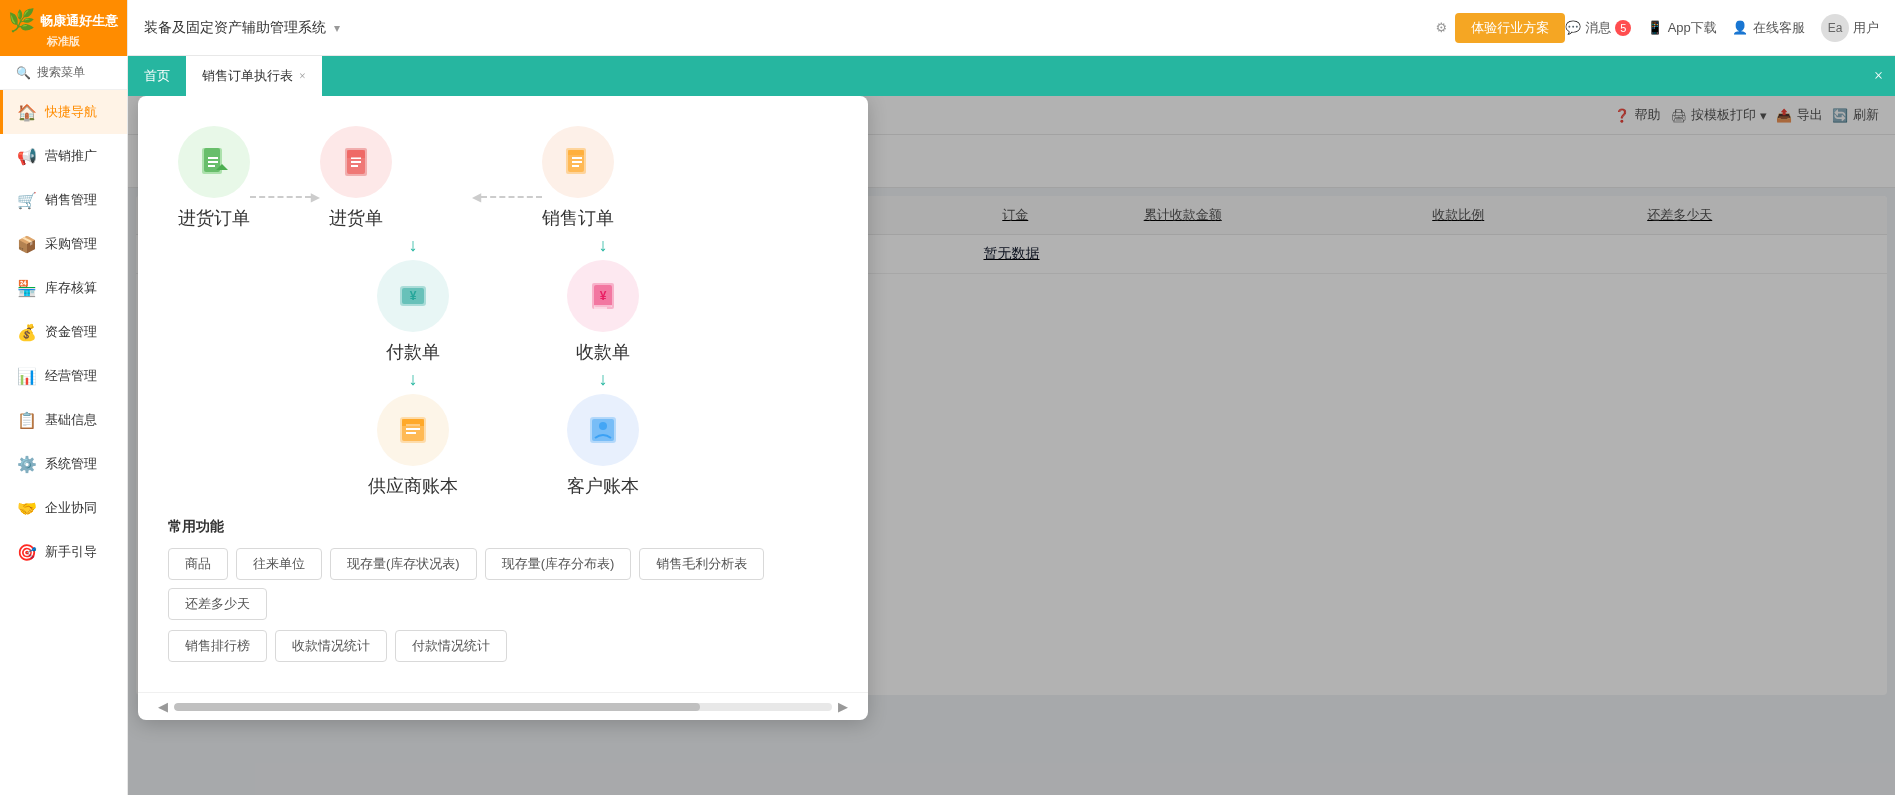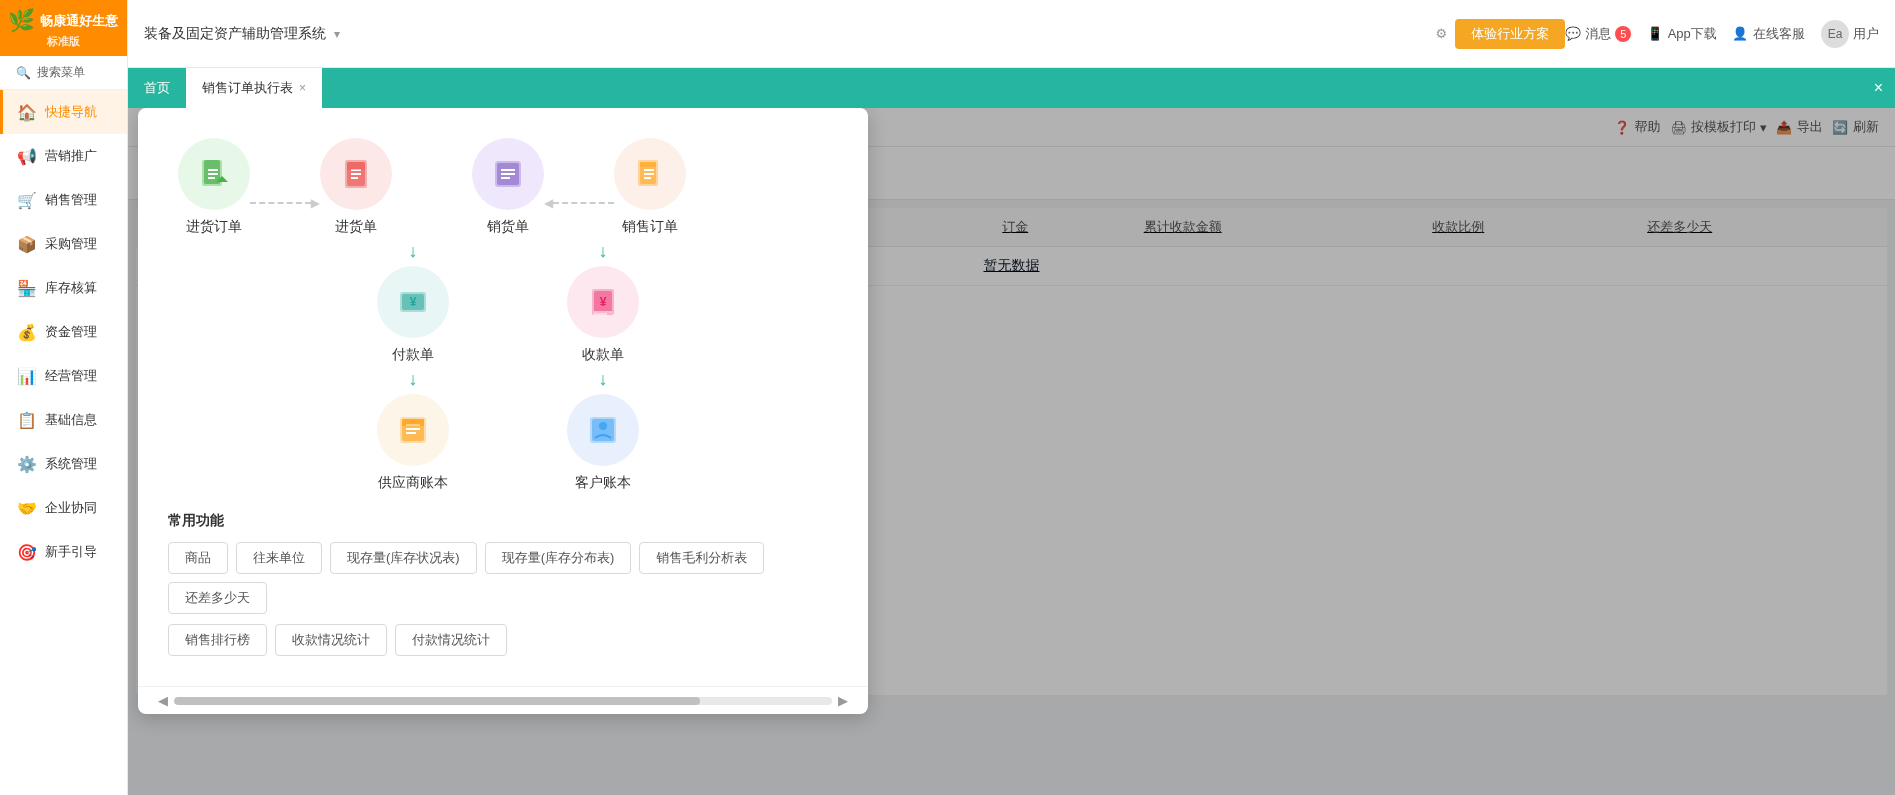--- a/index.html
+++ b/index.html
@@ -55,21 +55,21 @@
     
     .main {
       flex: 1;
       display: flex;
       flex-direction: column;
       overflow: hidden;
     }
 
     
     .top-header {
-      height: 68px;
+      height: 56px;
       background: #fff;
       display: flex;
       align-items: center;
       padding: 0 16px;
       border-bottom: 1px solid #e8e8e8;
       flex-shrink: 0;
     }
     .header-title {
       font-size: 14px;
       color: #333;
@@ -125,20 +125,21 @@
     }
 
     
     .tabs-bar {
       height: 40px;
       background: #26b6a0;
       display: flex;
       align-items: center;
       padding: 0 0;
       flex-shrink: 0;
+      font-family: Liberation Serif, serif;
     }
     .tab {
       height: 40px;
       display: flex;
       align-items: center;
       padding: 0 16px;
       cursor: pointer;
       font-size: 13px;
       color: white;
       position: relative;
@@ -322,21 +323,21 @@
       height: 72px;
       border-radius: 50%;
       display: flex;
       align-items: center;
       justify-content: center;
       font-size: 28px;
       margin-bottom: 8px;
       cursor: pointer;
     }
     .flow-label {
-      font-size: 14px;
+      font-size: 18px;
       color: #333;
       text-align: center;
     }
 
     
     .common-section {
       padding: 0 30px 20px;
     }
     .common-title {
       font-size: 14px;
@@ -608,32 +609,20 @@
                   <line x1="13" y1="18" x2="23" y2="18" stroke="white" stroke-width="2"></line>
                   <line x1="13" y1="22" x2="20" y2="22" stroke="white" stroke-width="2"></line>
                   <rect x="9" y="6" width="18" height="8" rx="0" fill="#ef5350" opacity="0.4"></rect>
                 </svg>
               </div>
               <span class="flow-label">进货单</span>
             </div>
 
             <div style="width:80px;"></div>
 
-            <div class="flow-col">
-              <div class="flow-circle node-purple-light">
-                <svg width="36" height="36" viewBox="0 0 36 36" fill="none" xmlns="http://www.w3.org/2000/svg">
-                  <rect x="5" y="5" width="26" height="26" rx="3" fill="#9575cd" opacity="0.4"></rect>
-                  <rect x="7" y="7" width="22" height="22" rx="2" fill="#7e57c2" opacity="0.5"></rect>
-                  <line x1="11" y1="14" x2="25" y2="14" stroke="white" stroke-width="2"></line>
-                  <line x1="11" y1="18" x2="25" y2="18" stroke="white" stroke-width="2"></line>
-                  <line x1="11" y1="22" x2="20" y2="22" stroke="white" stroke-width="2"></line>
-                </svg>
-              </div>
-              <span class="flow-label">销货单</span>
-            </div>
 
             <div style="width:70px;display:flex;align-items:center;padding-bottom:26px;">
               <span style="color:#ccc;font-size:12px;">◀</span>
               <div style="flex:1;border-top:2px dashed #ccc;"></div>
             </div>
 
             <div class="flow-col">
               <div class="flow-circle node-orange-light">
                 <svg width="36" height="36" viewBox="0 0 36 36" fill="none" xmlns="http://www.w3.org/2000/svg">
                   <rect x="6" y="4" width="20" height="26" rx="2" fill="#ffb74d" opacity="0.5"></rect>

